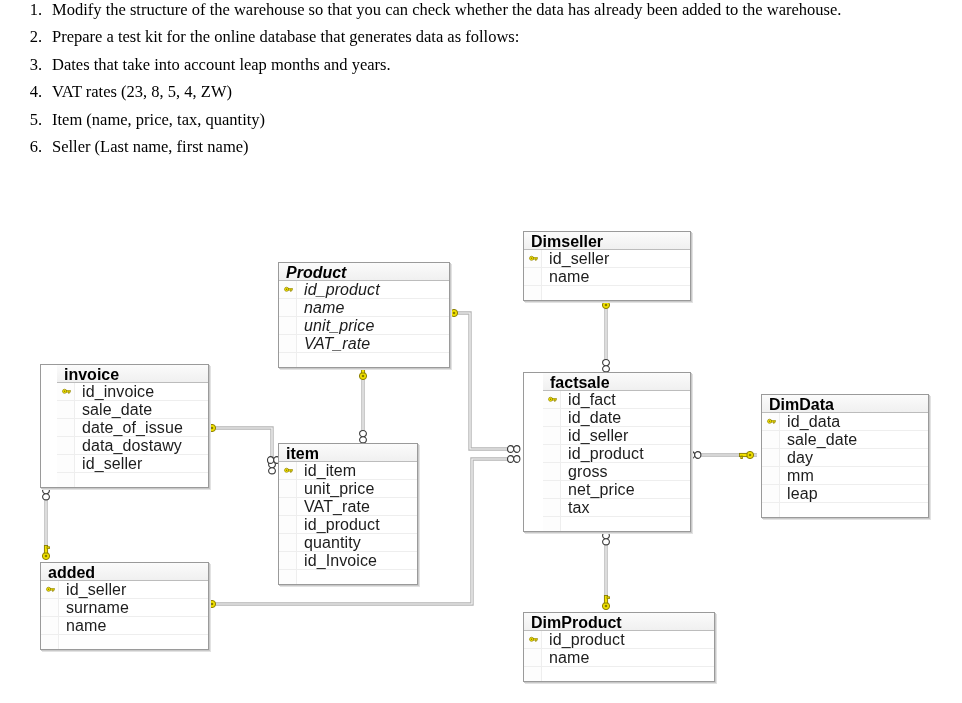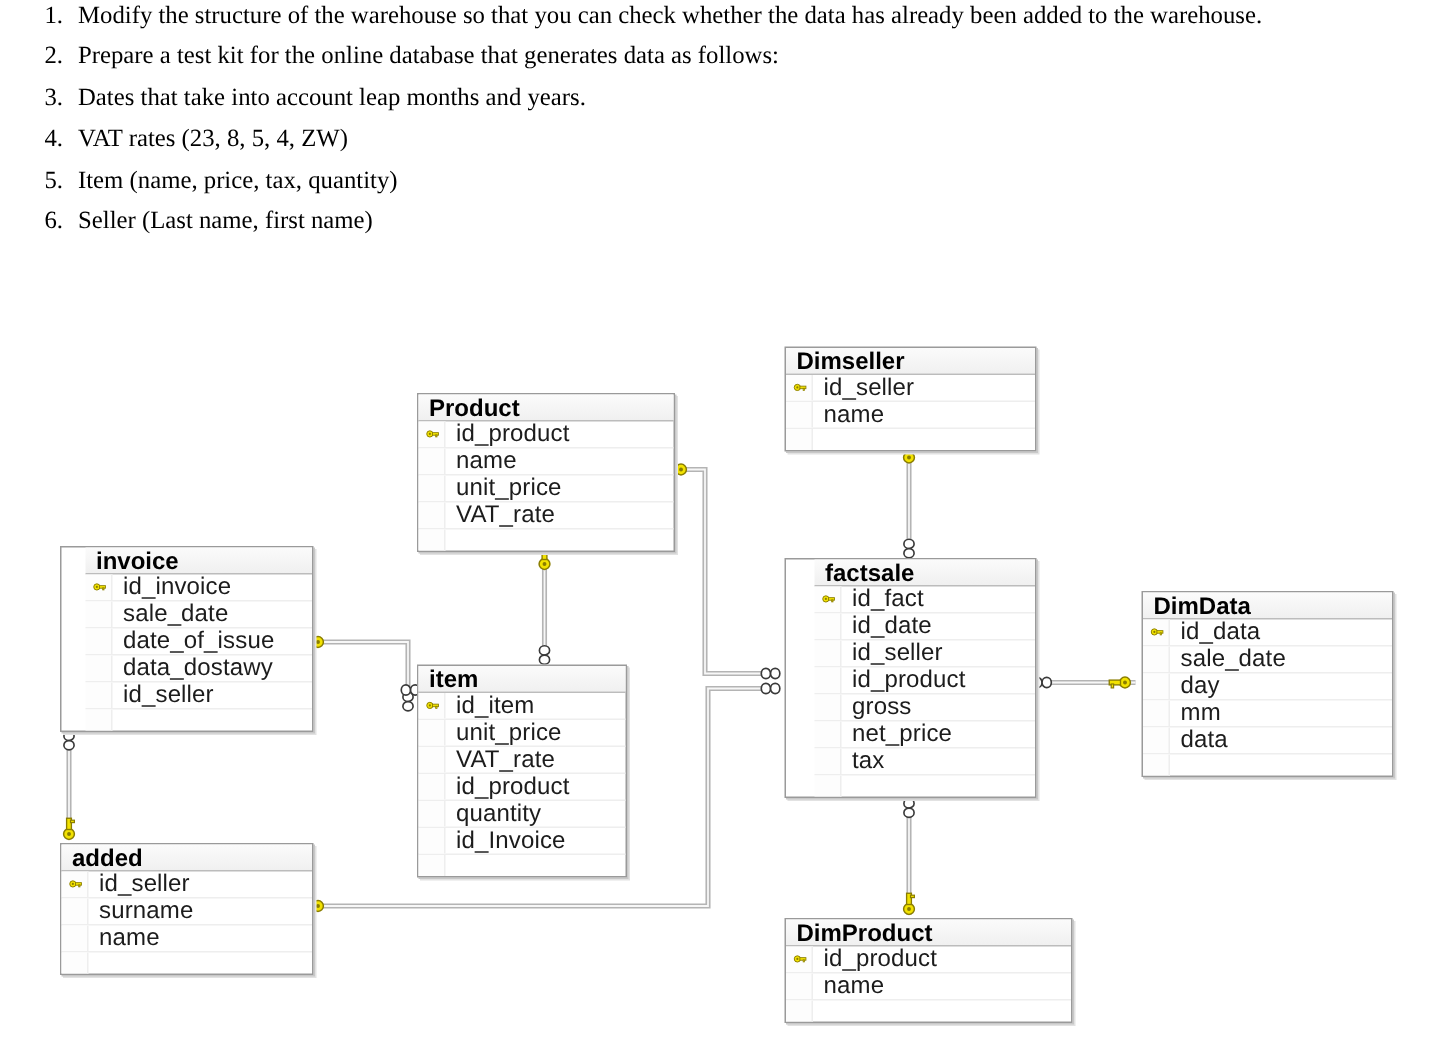--- a/index.html
+++ b/index.html
@@ -253,21 +253,21 @@
         </div>
         <div class="er-row">
           <div class="er-gutter"></div>
           <div class="er-name">name</div>
         </div>
         <div class="er-row er-blank">
           <div class="er-gutter"></div>
         </div>
       </div>
     </div>
-    <div class="er-table" style="left: 278px; top: 262px; width: 172px;">
+    <div class="er-table" style="left: 278px; top: 262px; width: 172px; font-style: italic;">
       <div class="er-title">Product</div>
       <div class="er-rows">
         <div class="er-row">
           <div class="er-gutter">
             <svg width="10" height="10" viewBox="-5 -5 14 12">
               <ellipse cx="0" cy="0" rx="2.9" ry="2.9" fill="#f2e200" stroke="#8a7d00" stroke-width="0.9"></ellipse>
               <circle cx="0" cy="0" r="1" fill="#8a7d00"></circle>
               <rect x="2.4" y="-1.2" width="5.6" height="2.4" fill="#f2e200" stroke="#8a7d00" stroke-width="0.8"></rect>
               <rect x="5.4" y="0.8" width="1.3" height="2" fill="#f2e200" stroke="#8a7d00" stroke-width="0.7"></rect>
             </svg>
@@ -390,21 +390,21 @@
         <div class="er-row">
           <div class="er-gutter"></div>
           <div class="er-name">day</div>
         </div>
         <div class="er-row">
           <div class="er-gutter"></div>
           <div class="er-name">mm</div>
         </div>
         <div class="er-row">
           <div class="er-gutter"></div>
-          <div class="er-name">data</div>
+          <div class="er-name">leap</div>
         </div>
         <div class="er-row er-blank">
           <div class="er-gutter"></div>
         </div>
       </div>
     </div>
     <div class="er-table" style="left: 278px; top: 443px; width: 140px;">
       <div class="er-title">item</div>
       <div class="er-rows">
         <div class="er-row">

